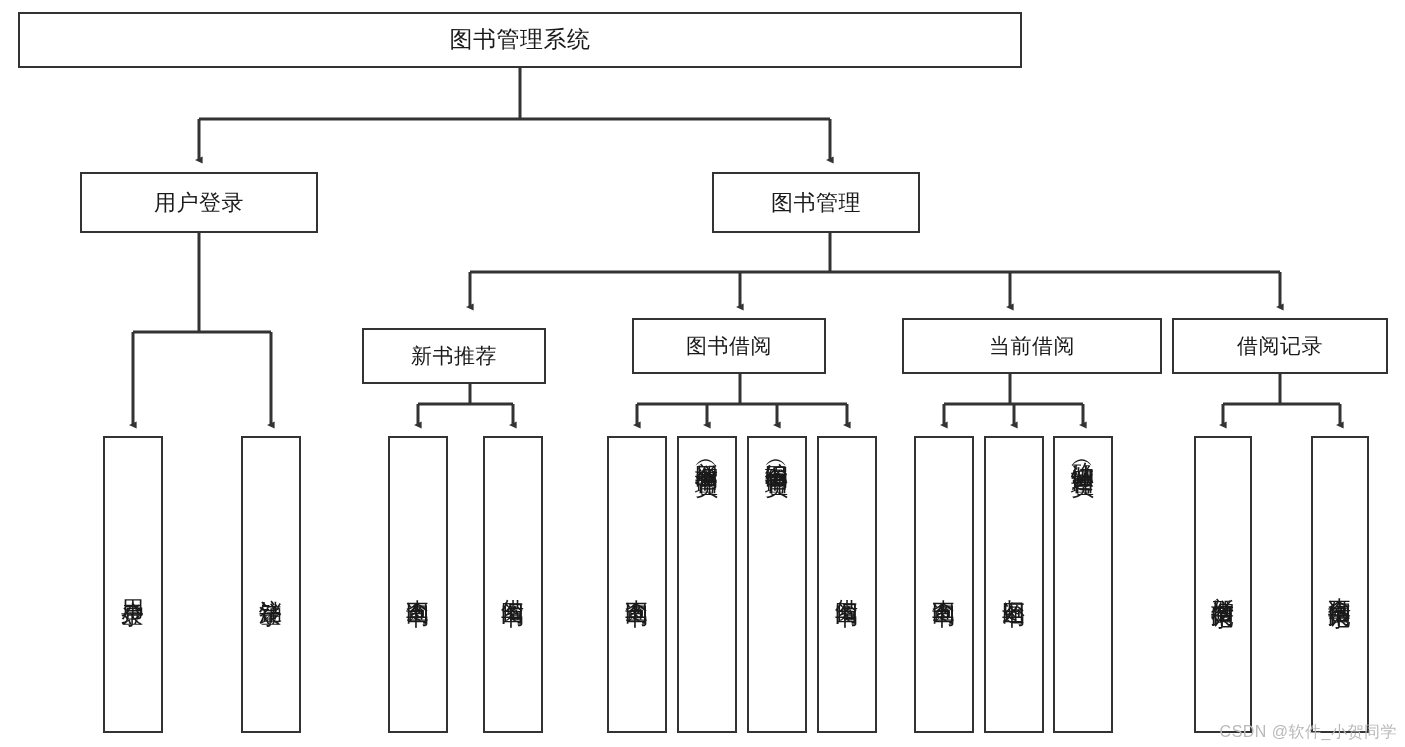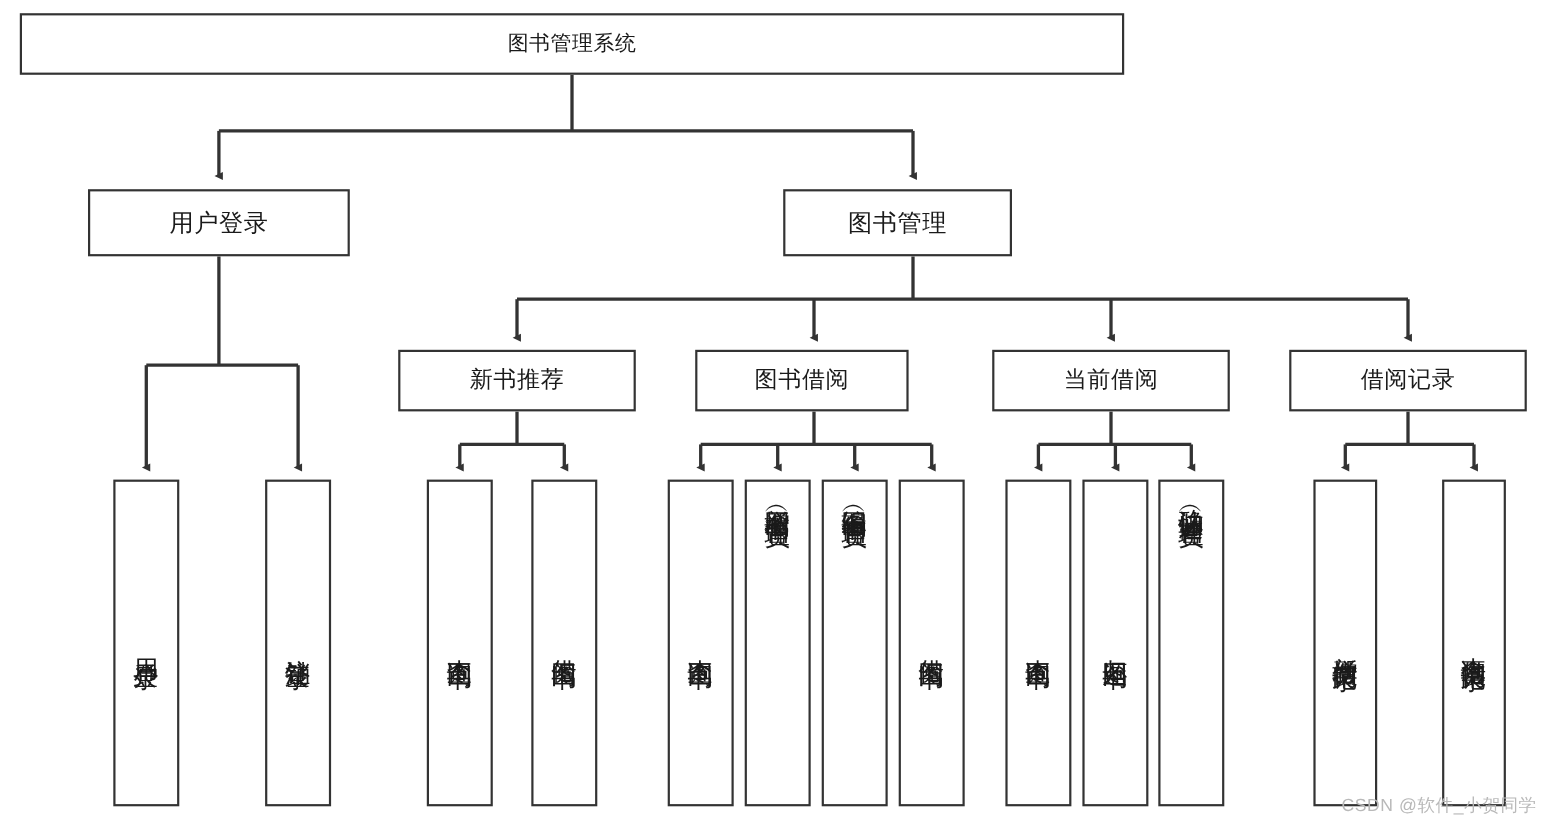--- a/index.html
+++ b/index.html
@@ -37,21 +37,21 @@
     color: #1a1a1a;
   }
   .node-label {
     display: block;
     text-align: center;
     line-height: 1.18;
     letter-spacing: 0.5px;
     color: #1a1a1a;
     white-space: nowrap;
   }
-  .node-root .node-label { font-size: 19px; }
+  .node-root .node-label { font-size: 23px; }
   .node-l1 .node-label { font-size: 22px; }
   .node-l2 .node-label { font-size: 21px; }
   .node-leaf {
     align-items: flex-start;
     justify-content: center;
     padding-top: 6px;
   }
   .node-leaf .node-label {
     writing-mode: vertical-rl;
     text-orientation: upright;
@@ -152,27 +152,27 @@
     <span class="node-label">图书管理系统</span>
   </div>
 
   <div class="node-box node-l1" style="left:80px; top:172px; width:238px; height:61px;">
     <span class="node-label">用户登录</span>
   </div>
   <div class="node-box node-l1" style="left:712px; top:172px; width:208px; height:61px;">
     <span class="node-label">图书管理</span>
   </div>
 
-  <div class="node-box node-l2" style="left:362px; top:318px; width:216px; height:56px;">
+  <div class="node-box node-l2" style="left:362px; top:328px; width:184px; height:56px;">
     <span class="node-label">新书推荐</span>
   </div>
   <div class="node-box node-l2" style="left:632px; top:318px; width:194px; height:56px;">
     <span class="node-label">图书借阅</span>
   </div>
-  <div class="node-box node-l2" style="left:902px; top:318px; width:216px; height:56px;">
+  <div class="node-box node-l2" style="left:902px; top:318px; width:260px; height:56px;">
     <span class="node-label">当前借阅</span>
   </div>
   <div class="node-box node-l2" style="left:1172px; top:318px; width:216px; height:56px;">
     <span class="node-label">借阅记录</span>
   </div>
 
   <div class="node-box node-leaf leaf-short" style="left:103px; top:436px; width:60px; height:297px;">
     <span class="node-label">用户登录</span>
   </div>
   <div class="node-box node-leaf leaf-short" style="left:241px; top:436px; width:60px; height:297px;">

